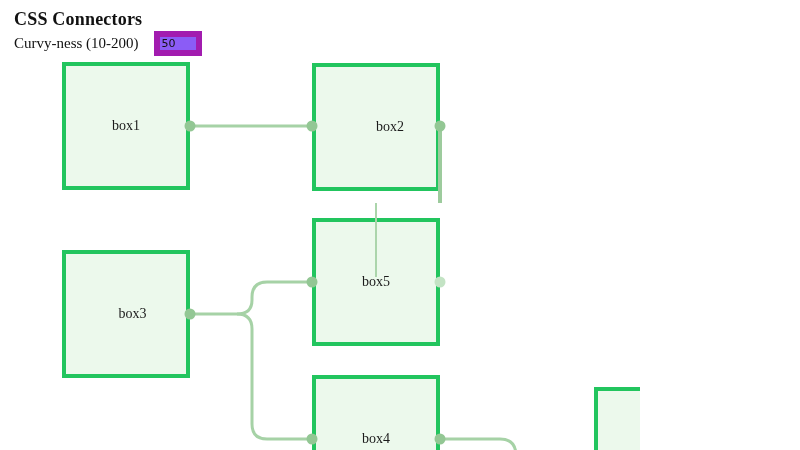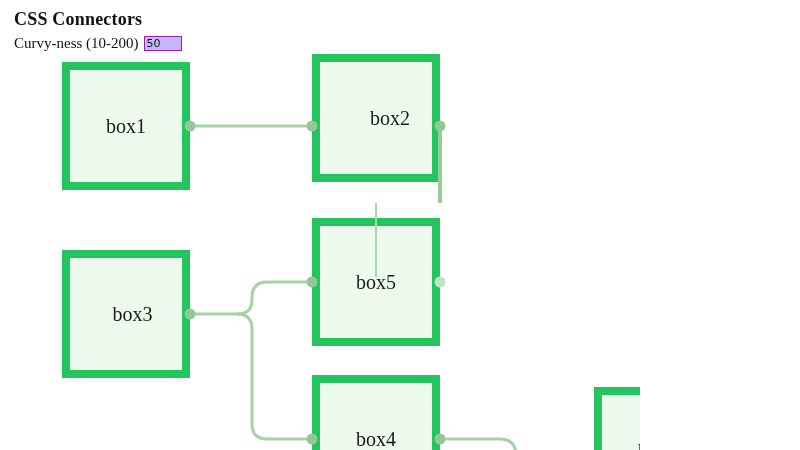--- a/index.html
+++ b/index.html
@@ -6,34 +6,34 @@
   .page{
     position:relative;width:640px;height:450px;overflow:hidden;
     background:#ffffff;font-family:"Liberation Serif", serif;color:#111;
   }
   .page-title{
     position:absolute;left:14px;top:9px;margin:0;
     font-size:18px;font-weight:bold;letter-spacing:.2px;
   }
   .controls{
     position:absolute;left:14px;top:35px;height:16px;
-    display:flex;align-items:center;gap:5px;font-size:15px;
+    display:flex;align-items:center;gap:15px;font-size:15px;
   }
   .curvy-input{
-    width:32px;height:11px;border:1px solid #a21caf;background:#c4b5fd;
+    width:32px;height:11px;border:6px solid #a21caf;background:#8b5cf6;
     font:11px "DejaVu Sans", sans-serif;padding:1px 2px;color:#111;
   }
   .box{
     position:absolute;width:128px;height:128px;box-sizing:border-box;
-    background:#ecf9ec;border:8px solid #22c55e;
+    background:#ecf9ec;border:4px solid #22c55e;
     display:flex;align-items:center;justify-content:center;
-    font-size:20px;color:#1b1b1b;
+    font-size:14px;color:#1b1b1b;
   }
   #box1{left:62px;top:62px;}
-  #box2{left:312px;top:54px;padding-left:28px;}
+  #box2{left:312px;top:63px;padding-left:28px;}
   #box6{left:532px;top:62px;}
   #box3{left:62px;top:250px;padding-left:13px;}
   #box5{left:312px;top:218px;font-family:Liberation Serif, serif;}
   #box4{left:312px;top:375px;}
   #box7{left:594px;top:387px;}
   .wires{
     position:absolute;left:0;top:0;width:800px;height:450px;
     pointer-events:none;
   }
   .wire{fill:none;stroke:#a6d2a6;stroke-width:3;}

